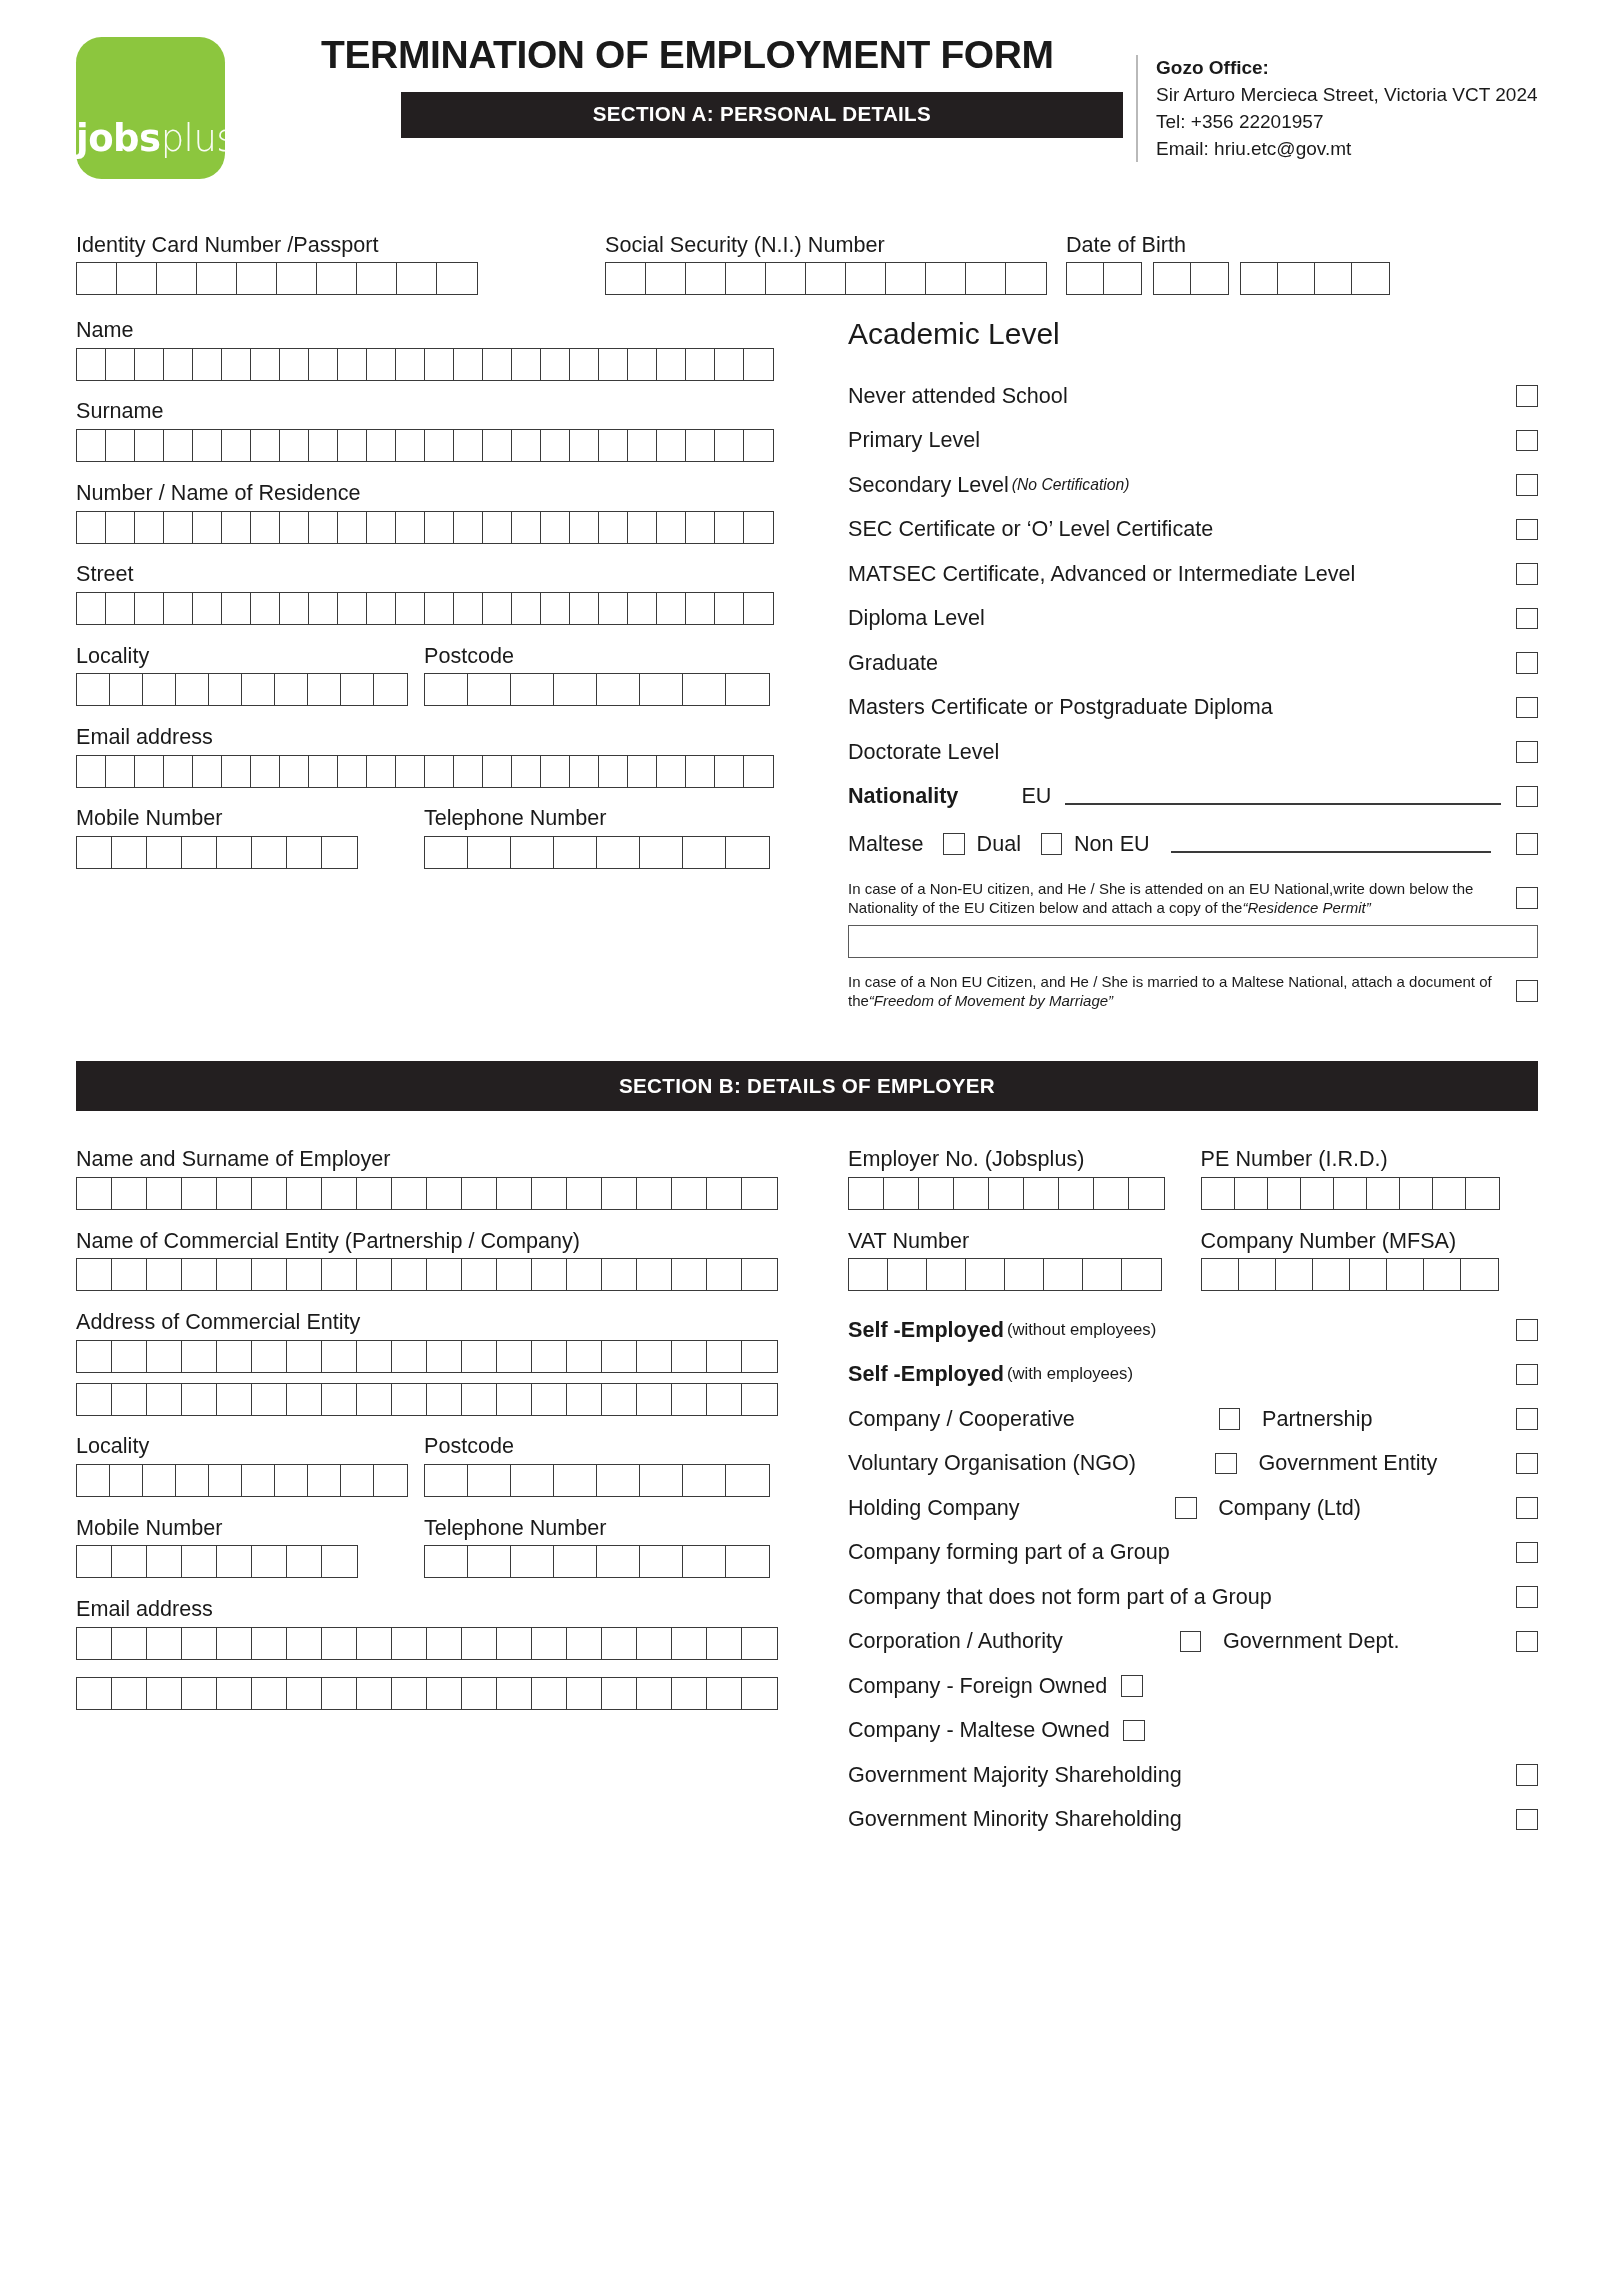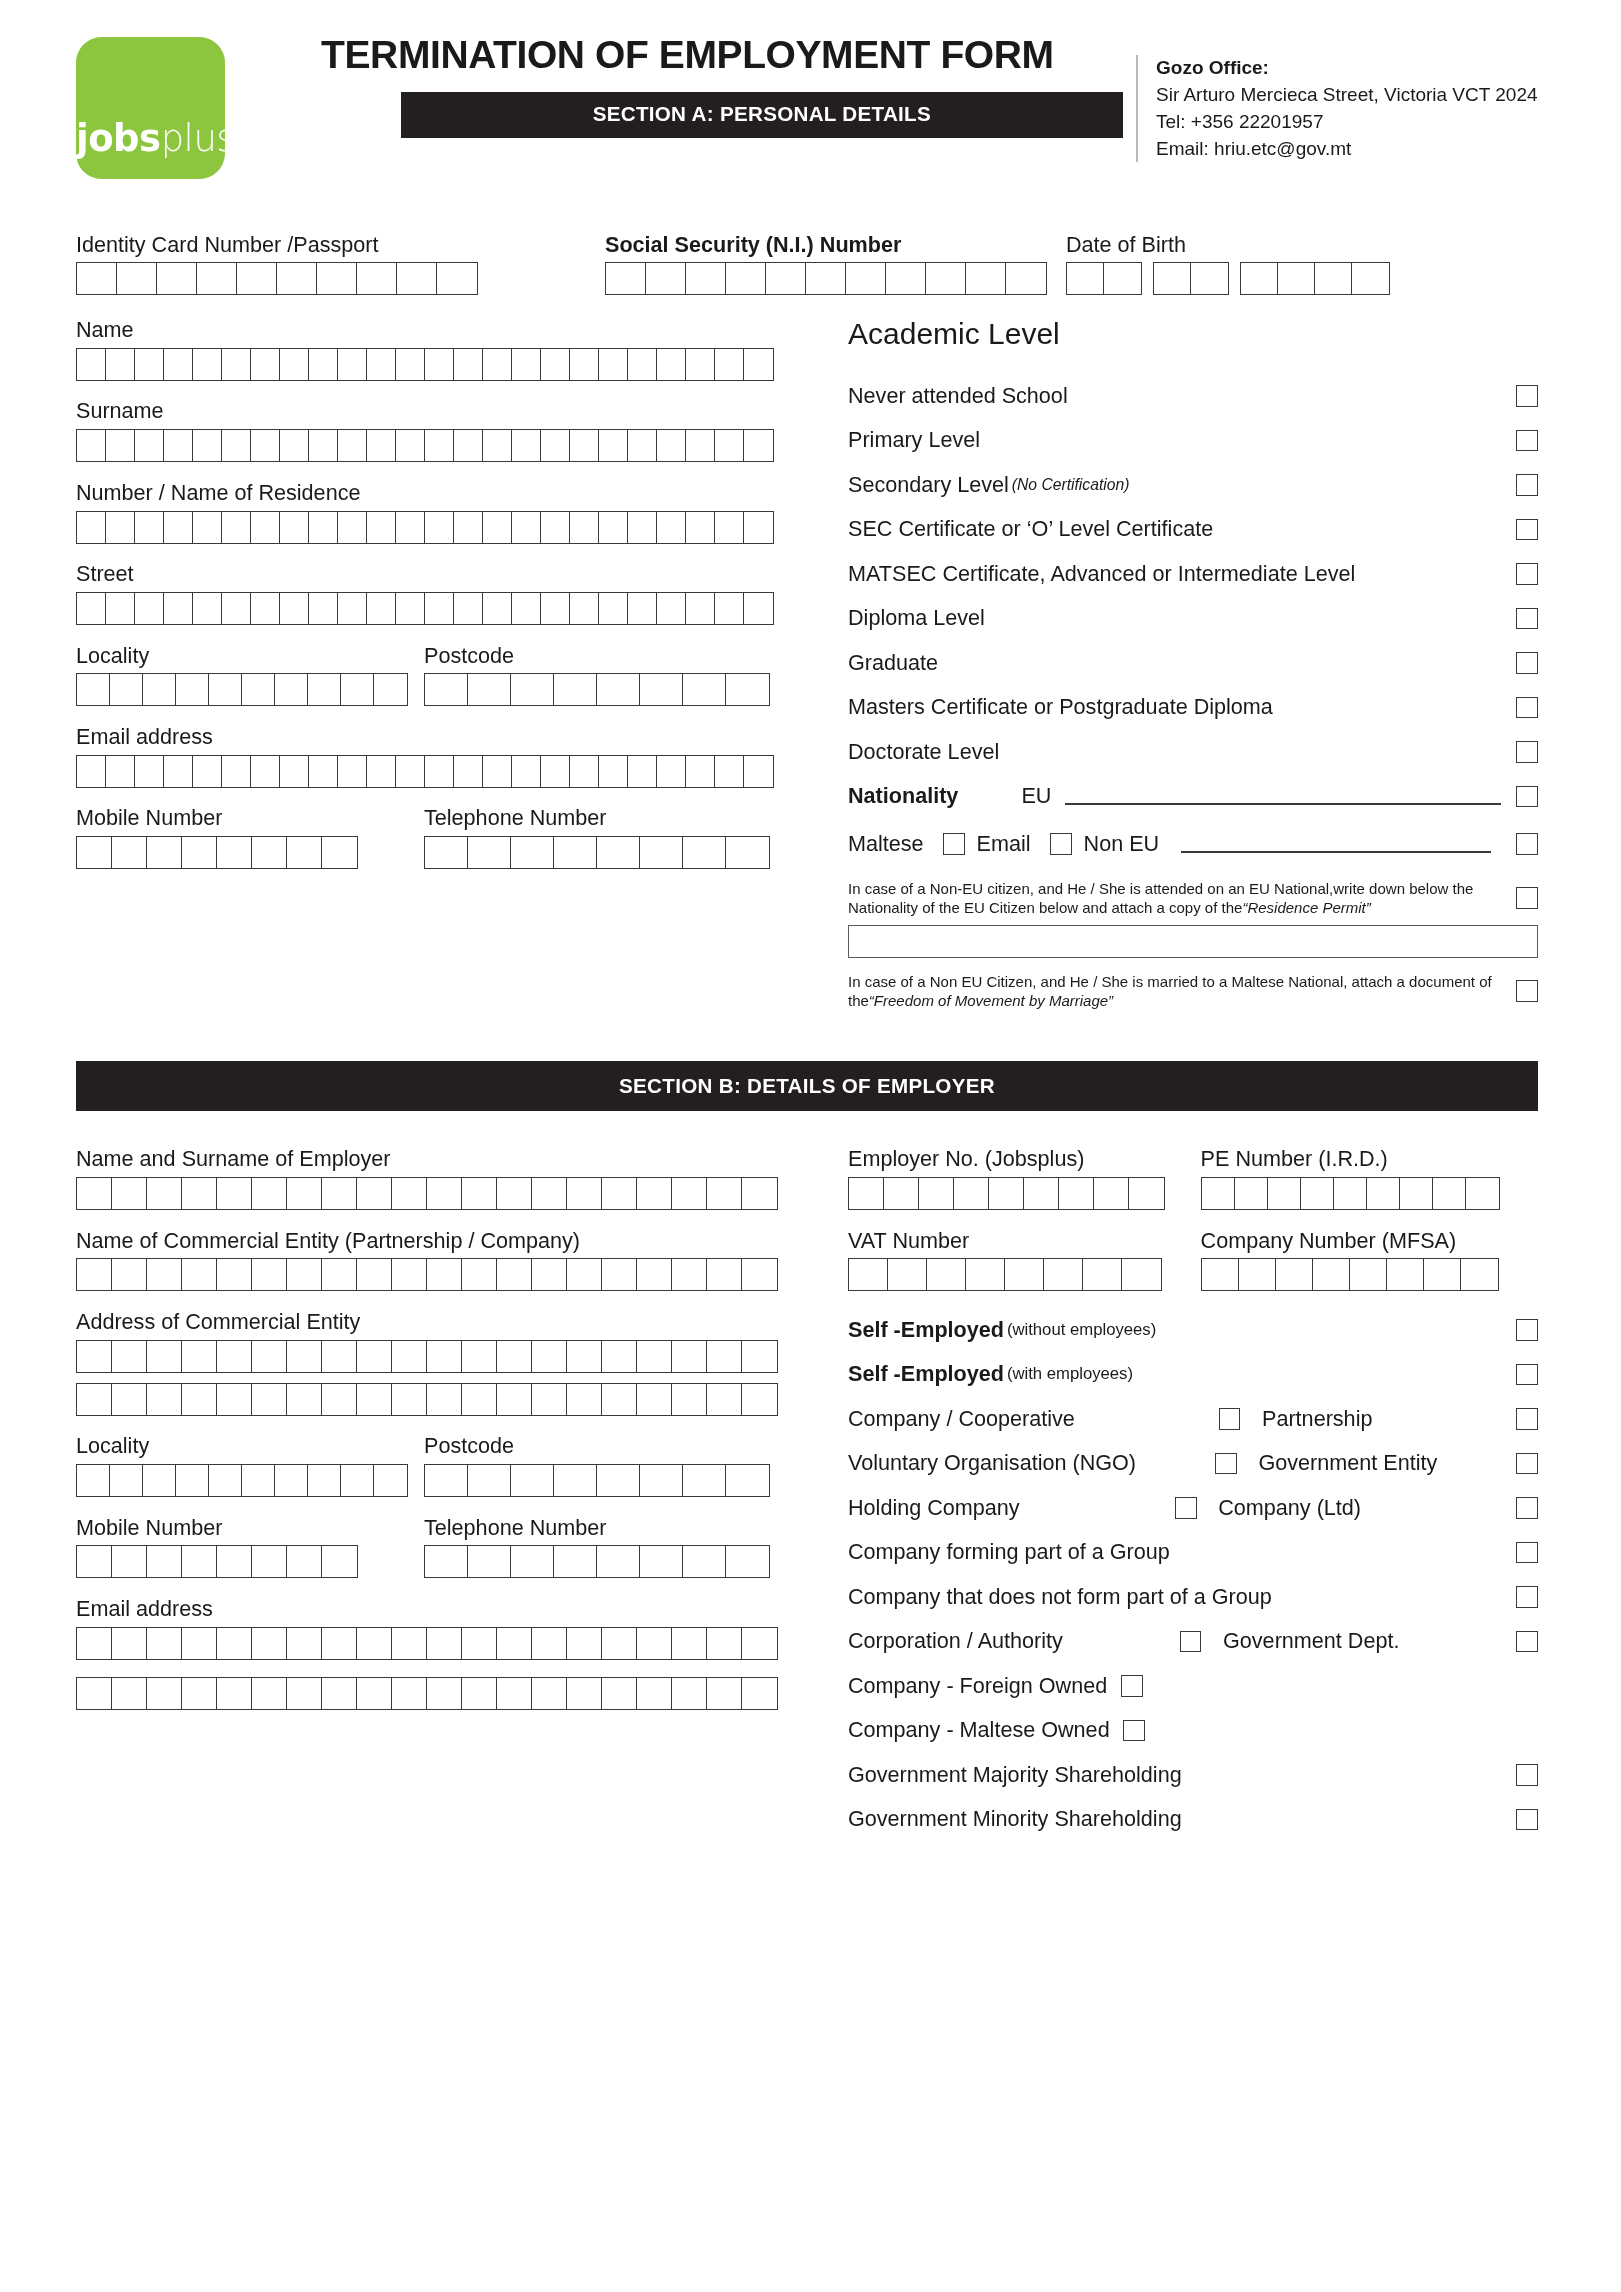--- a/index.html
+++ b/index.html
@@ -289,21 +289,21 @@
             <div class="cell" style="width: 40px;"></div>
             <div class="cell" style="width: 40px;"></div>
             <div class="cell" style="width: 40px;"></div>
             <div class="cell" style="width: 40px;"></div>
             <div class="cell" style="width: 40px;"></div>
             <div class="cell" style="width: 40px;"></div>
             <div class="cell" style="width: 40px;"></div>
             <div class="cell" style="width: 40px;"></div>
           </div>
       </div>
-      <div style="flex:0 0 461px;font-weight:bold;">
+      <div style="flex:0 0 461px;">
         <div class="lbl">Social Security (N.I.) Number</div>
         <div class="comb">
             <div class="cell" style="width: 40px;"></div>
             <div class="cell" style="width: 40px;"></div>
             <div class="cell" style="width: 40px;"></div>
             <div class="cell" style="width: 40px;"></div>
             <div class="cell" style="width: 40px;"></div>
             <div class="cell" style="width: 40px;"></div>
             <div class="cell" style="width: 40px;"></div>
             <div class="cell" style="width: 40px;"></div>
@@ -605,21 +605,21 @@
         <div class="nat-row">
           <span class="b">Nationality</span>
           <span style="margin-left:63px;">EU</span>
           <span class="blankline"></span>
           <span class="cbx"></span>
         </div>
 
         <div class="mal-row">
           <span>Maltese</span>
           <span class="cbx" style="margin-left:7.8px;"></span>
-          <span>Email</span>
+          <span>Dual</span>
           <span class="cbx" style="margin-left:7.8px;"></span>
           <span>Non EU</span>
           <span class="blankline"></span>
           <span class="cbx"></span>
         </div>
 
         <div class="fine-block" style="margin-top:21.6px;">
           <div class="fineprint txt"><span>In case of a Non-EU citizen, and He / She is attended on an EU National,write down below the Nationality of the EU Citizen below and attach a copy of the</span><i>“Residence Permit”</i></div>
           <span class="cbx"></span>
         </div>

